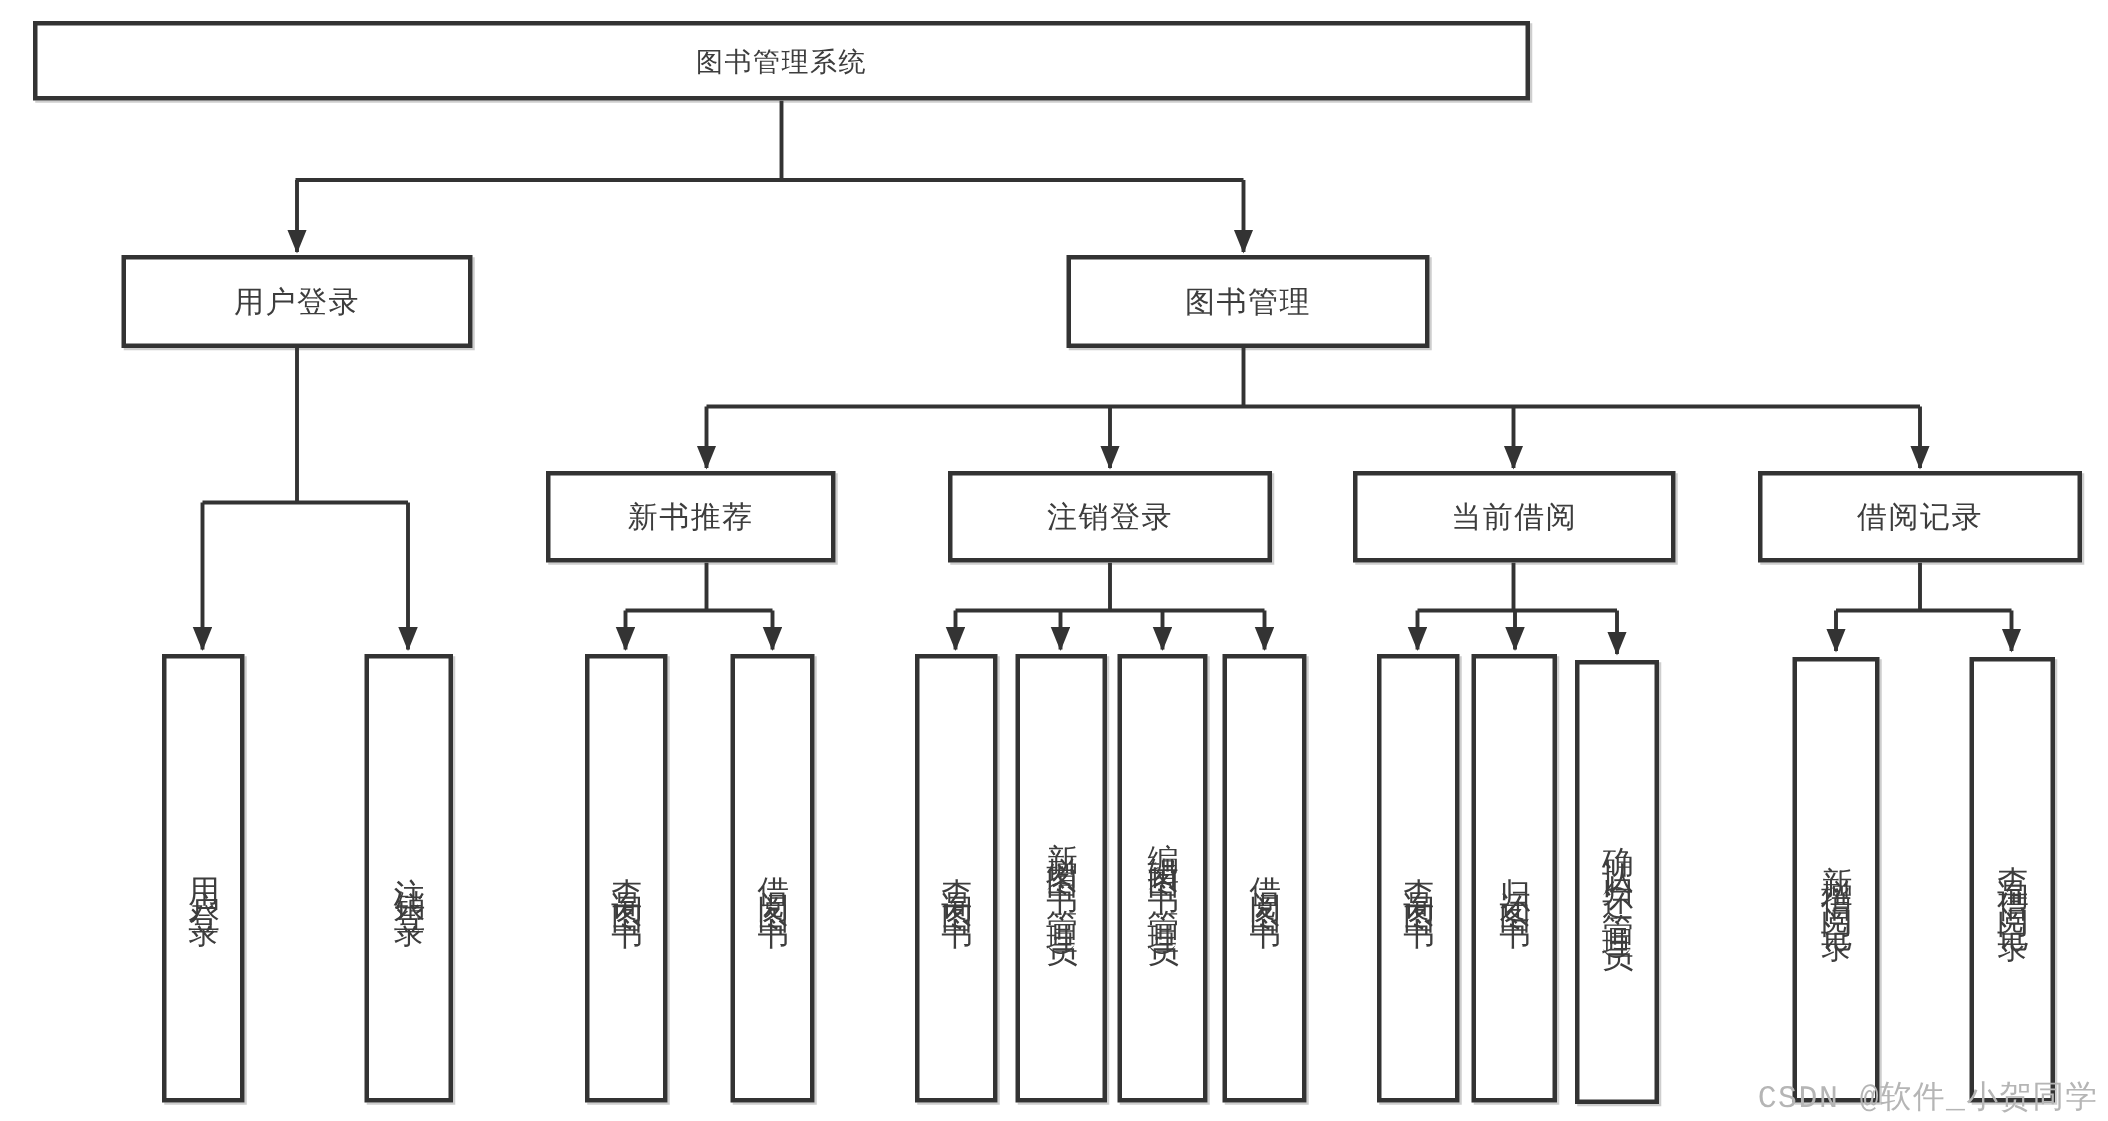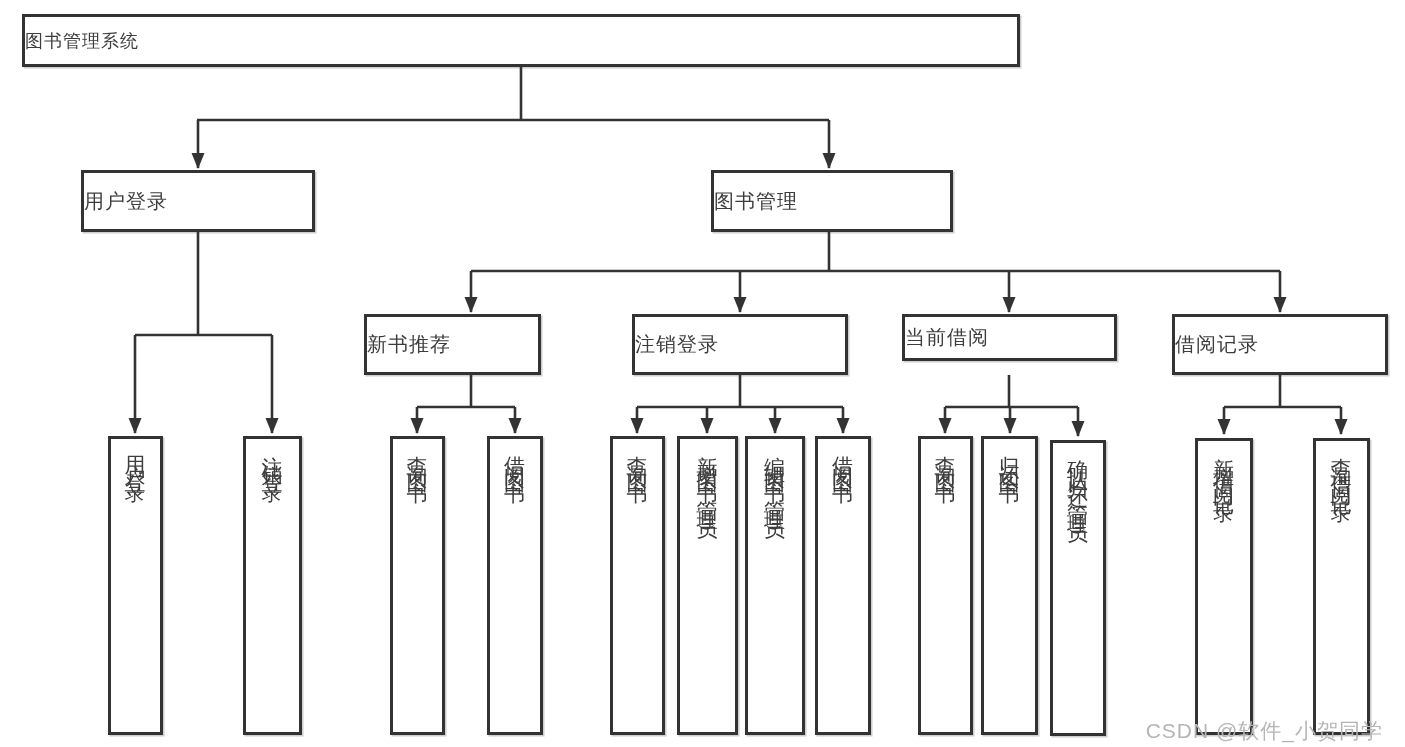--- a/index.html
+++ b/index.html
@@ -24,20 +24,21 @@
     pointer-events: none;
   }
   .node {
     position: absolute;
     box-sizing: border-box;
     border: 3px solid #333333;
     background: #ffffff;
     box-shadow: 1.5px 1.5px 0 rgba(60,60,60,0.25);
     display: flex;
     align-items: center;
+    justify-content: center;
     text-align: center;
     color: #3d3d3d;
   }
   .node.h-label {
     font-size: 20px;
     letter-spacing: 1px;
   }
   .node.root-label {
     font-size: 18px;
     letter-spacing: 1px;
@@ -50,23 +51,23 @@
     line-height: 1;
   }
   .node.leaf span {
     display: block;
     max-height: 285px;
   }
   
   .n-root           { left: 22px;  top: 14px;  width: 998px; height: 53px; }
   .n-user-login     { left: 81px;  top: 170px; width: 234px; height: 62px; }
   .n-book-mgmt      { left: 711px; top: 170px; width: 242px; height: 62px; }
-  .n-new-book-rec   { left: 364px; top: 314px; width: 177px; height: 61px; }
+  .n-new-book-rec   { left: 364px; top: 314px; width: 193px; height: 61px; }
   .n-book-borrow    { left: 632px; top: 314px; width: 216px; height: 61px; }
-  .n-current-borrow { left: 902px; top: 314px; width: 215px; height: 47px; }
+  .n-current-borrow { left: 902px; top: 314px; width: 215px; height: 61px; }
   .n-borrow-record  { left: 1172px;top: 314px; width: 216px; height: 61px; }
 
   .n-leaf-login      { left: 108px;  top: 436px; width: 55px; height: 299px; }
   .n-leaf-logout     { left: 243px;  top: 436px; width: 59px; height: 299px; }
   .n-leaf-nbr-query  { left: 390px;  top: 436px; width: 55px; height: 299px; }
   .n-leaf-nbr-borrow { left: 487px;  top: 436px; width: 56px; height: 299px; }
   .n-leaf-bb-query   { left: 610px;  top: 436px; width: 55px; height: 299px; }
   .n-leaf-bb-add     { left: 677px;  top: 436px; width: 61px; height: 299px; }
   .n-leaf-bb-edit    { left: 745px;  top: 436px; width: 60px; height: 299px; }
   .n-leaf-bb-borrow  { left: 815px;  top: 436px; width: 56px; height: 299px; }
@@ -76,26 +77,27 @@
   .n-leaf-br-add     { left: 1195px; top: 438px; width: 58px; height: 297px; }
   .n-leaf-br-query   { left: 1313px; top: 438px; width: 57px; height: 297px; }
 
   .n-leaf-bb-add, .n-leaf-bb-edit, .n-leaf-cb-confirm {
     letter-spacing: 6px;
     font-size: 20px;
   }
 
   .watermark {
     position: absolute;
-    right: 22px;
+    right: 6px;
     bottom: 2px;
     font-size: 21px;
     color: #b5b5b5;
     letter-spacing: 1px;
     white-space: nowrap;
+    font-family: Liberation Mono, monospace;
   }
 </style>
 </head>
 <body>
 
 <div class="canvas">
 
   <svg class="connectors" viewBox="0 0 1405 747" xmlns="http://www.w3.org/2000/svg">
     <defs>
       <marker id="arrow" markerUnits="userSpaceOnUse" markerWidth="18" markerHeight="15" refX="15" refY="6.5" orient="auto">

